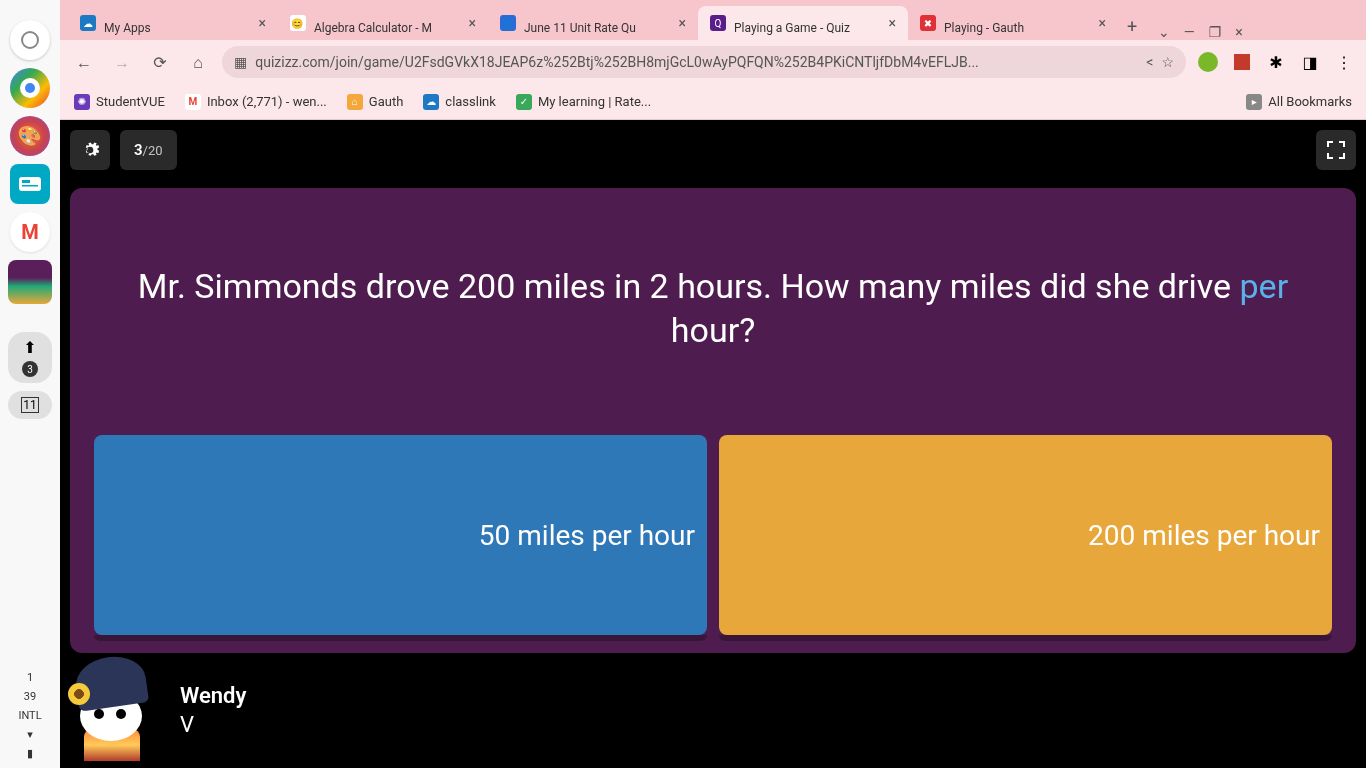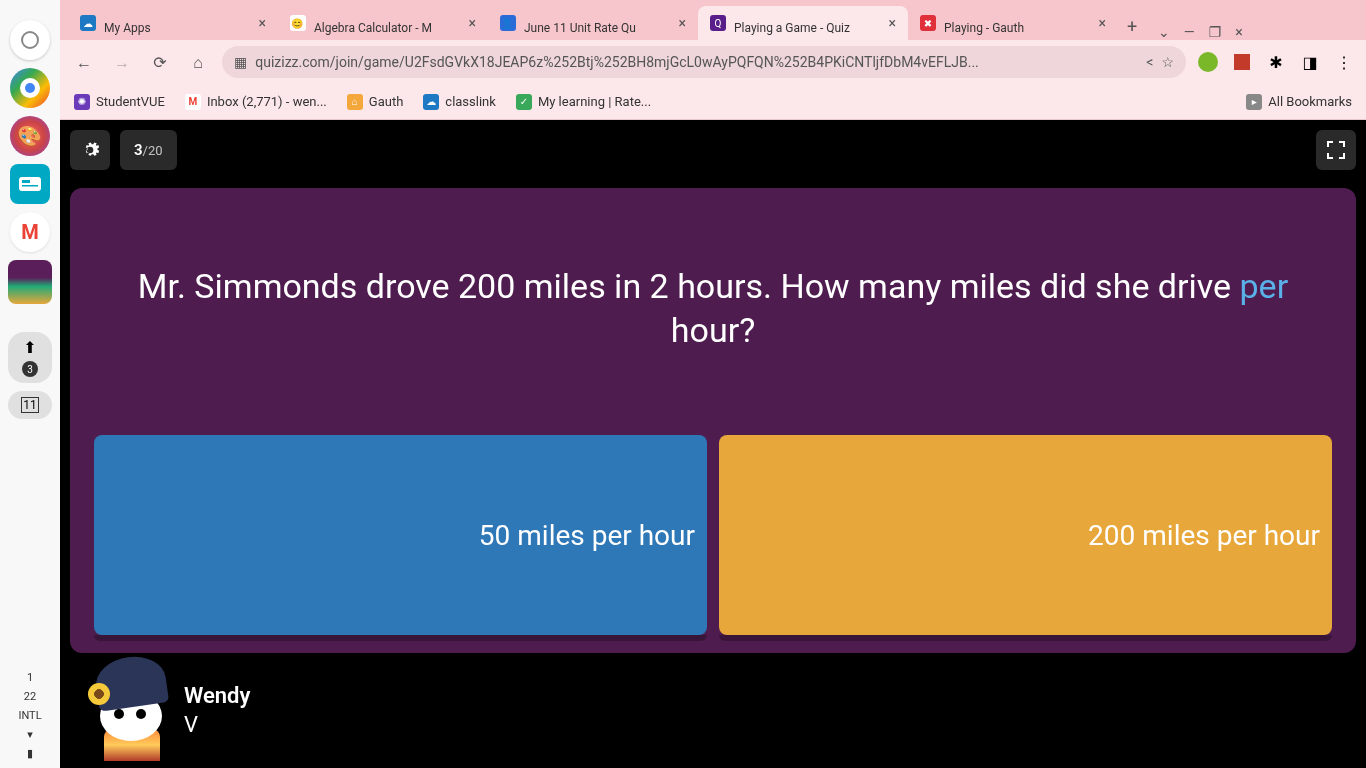--- a/index.html
+++ b/index.html
@@ -44,21 +44,21 @@
 .quizcard { position: absolute; top: 68px; left: 10px; right: 10px; bottom: 115px; background: #4e1c4e; border-radius: 12px; display: flex; flex-direction: column; padding: 18px 24px; }
 .question { flex: 1; display: flex; align-items: flex-start; justify-content: center; padding-top: 58px; }
 .question-text { color: #fff; font-size: 34px; text-align: center; line-height: 1.3; font-weight: 400; max-width: 1280px; }
 .question-text .per { color: #5ab0e8; }
 .answers { display: flex; gap: 12px; height: 200px; }
 .answer { flex: 1; border-radius: 8px; display: flex; align-items: center; justify-content: flex-end; color: #fff; font-size: 28px; font-weight: 400; cursor: pointer; position: relative; padding: 0 12px; text-align: center; }
 .answer::after { content: ""; position: absolute; left: 0; right: 0; bottom: -6px; height: 6px; border-radius: 0 0 8px 8px; background: rgba(0,0,0,0.25); }
 .ans-a { background: #2f78b8; }
 .ans-b { background: #2aa39a; }
 .ans-c { background: #e8a73a; }
-.footer { position: absolute; left: 0; right: 0; bottom: 0; height: 115px; background: #000; display: flex; align-items: center; padding: 0 24px; }
+.footer { position: absolute; left: 0; right: 0; bottom: 0; height: 115px; background: #000; display: flex; align-items: center; padding: 0 4px; gap: 16px; }
 .avatar-wrap { position: relative; width: 100px; height: 100px; }
 .avatar-hat { width: 70px; height: 50px; background: #2a3558; border-radius: 50% 50% 10% 10%; position: absolute; top: -4px; left: 12px; transform: rotate(-8deg); }
 .avatar-face { width: 62px; height: 50px; background: #fff; border-radius: 50%; position: absolute; top: 30px; left: 16px; }
 .avatar-eye { width: 10px; height: 10px; background: #000; border-radius: 50%; position: absolute; top: 48px; }
 .avatar-eye.l { left: 30px; } .avatar-eye.r { left: 52px; }
 .avatar-flower { width: 22px; height: 22px; background: radial-gradient(#7a4a1a 30%, #f4c93a 32%); border-radius: 50%; position: absolute; top: 22px; left: 4px; }
 .avatar-body { width: 56px; height: 32px; position: absolute; bottom: 0; left: 20px; background: linear-gradient(#ff8a3a, #ffca5a, #b03a2a); border-radius: 8px 8px 0 0; }
 .player { color: #fff; font-size: 22px; font-weight: 600; line-height: 1.3; }
 .player .ln2 { font-weight: 400; }
 svg { display: block; }
@@ -92,21 +92,21 @@
   <div class="shelf-statrow shelf-statpill">
     <span>⬆</span>
     <span style="background:#333;color:#fff;border-radius:50%;width:16px;height:16px;display:flex;align-items:center;justify-content:center;font-size:10px">3</span>
   </div>
   <div class="shelf-statrow shelf-statpill">
     <span style="border:1.5px solid #333;border-radius:0;width:18px;height:16px;display:flex;align-items:center;justify-content:center;font-size:12px">11</span>
   </div>
   <div class="shelf-spacer"></div>
   <div class="shelf-status">
     <span>1</span>
-    <span>22</span>
+    <span>39</span>
     <span>INTL</span>
     <span>▾</span>
     <span>▮</span>
   </div>
 </div>
 
 <div class="browser-col">
 
   <div class="tabstrip">
     <div class="tab">

